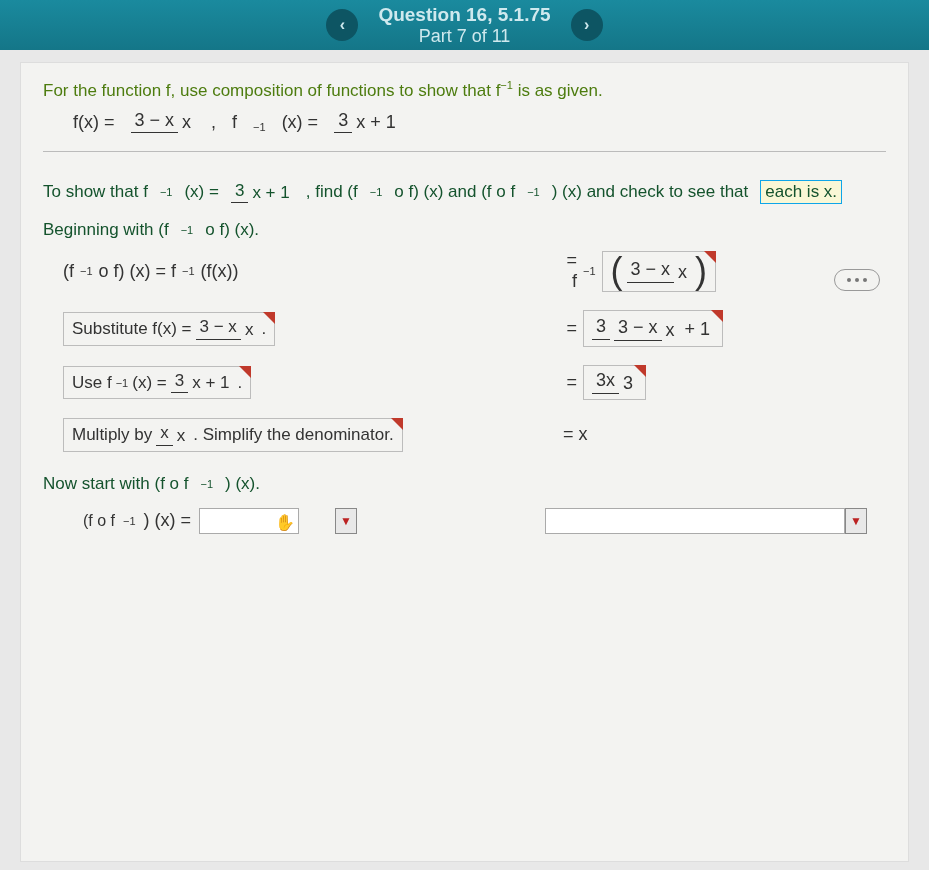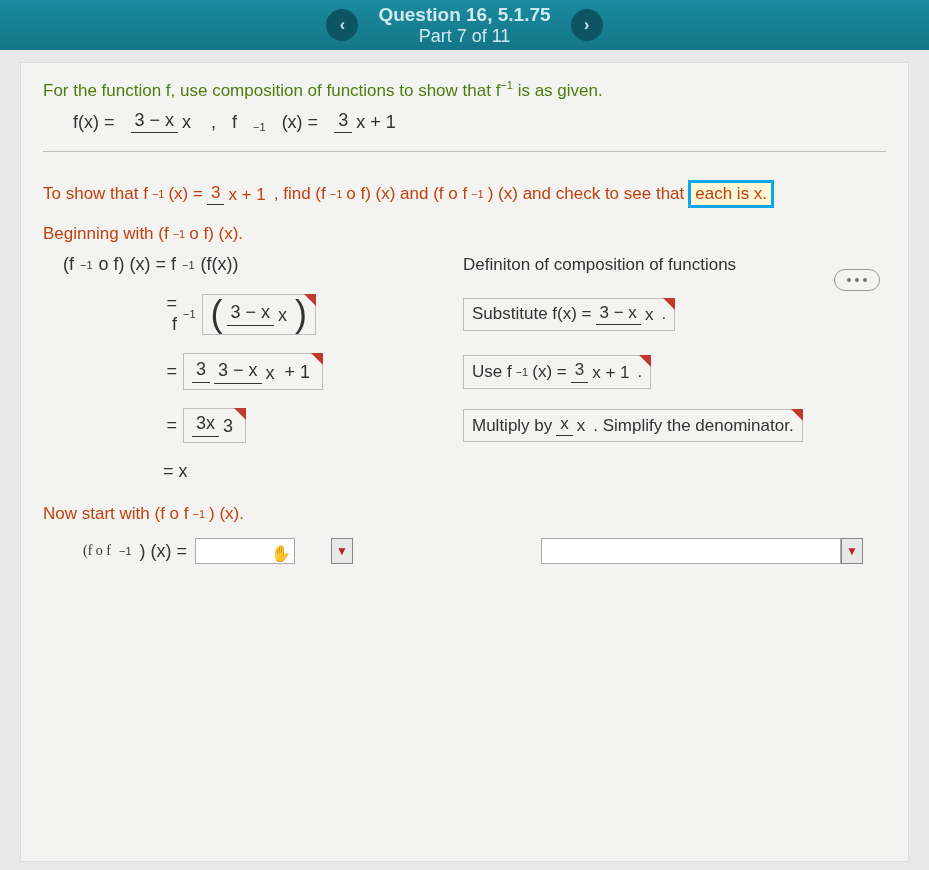--- a/index.html
+++ b/index.html
@@ -52,22 +52,22 @@
   .frac .den { padding:2px 4px 0 4px; white-space:nowrap;}
   hr.sep { border:none; border-top:1px solid #bbb; margin:10px 0 28px 0; }
   .dots-badge {
     position:absolute; right:28px; top:206px;
     width:46px; height:22px; border:1px solid #999;
     border-radius:11px; background:#f3f3f1;
     display:flex; align-items:center; justify-content:center; gap:4px;
     cursor:pointer;
   }
   .dots-badge span{width:4px;height:4px;background:#777;border-radius:50%;}
-  .line { font-size:17px; color:#c2410c; margin:6px 0; display:flex; align-items:center; flex-wrap:wrap; gap:4px;}
-  .hl-each { background:#f9f7d6; padding:1px 4px; border:3px solid #0ea5e9;}
+  .line { font-size:17px; color:#14532d; margin:6px 0; display:flex; align-items:center; flex-wrap:wrap; gap:12px;}
+  .hl-each { background:#f9f7d6; padding:1px 4px; border:1px solid #0ea5e9;}
   .steps { display:grid; grid-template-columns: 340px 1fr; column-gap:60px; row-gap:18px; margin-top:10px; margin-left:20px; align-items:center;}
   .lhs { font-size:18px; display:flex; align-items:center; gap:6px;}
   .rhs { font-size:17px; display:flex; align-items:center; gap:4px; flex-wrap:wrap;}
   .boxed { border:1px solid #bcbcbc; padding:5px 8px; display:inline-flex; align-items:center; gap:4px; background:#f3f3f1; position:relative;}
   .red-tri { position:absolute; top:-1px; right:-1px; width:0;height:0; border-left:12px solid transparent; border-top:12px solid #c0392b;}
   .bigparen { font-size:36px; line-height:0.8; }
   .eqmark { width:14px; text-align:right;}
   .input-box {
     display:inline-block; width:100px; height:26px;
     border:1px solid #aaa; background:#fff;
@@ -157,23 +157,20 @@
 
   <div class="steps">
 
     <div class="lhs">
       <span>(f</span>
         <span class="supm1">−1</span>
         <span>o f) (x) = f</span>
         <span class="supm1">−1</span>
         <span>(f(x))</span>
     </div>
-    <div class="rhs">
-      <span>Definiton of composition of functions</span>
-    </div>
 
     <div class="lhs indent1">
       <span class="eqmark">= f</span>
         <span class="supm1">−1</span>
       <span class="boxed">
         <span class="bigparen">(</span>
         <span class="frac">
           <span class="num">3 − x</span>
           <span class="den">x</span>
         </span>
@@ -250,21 +247,21 @@
     </div>
   </div>
 
   <div class="line" style="margin-top:22px;">
     <span>Now start with (f o f</span>
       <span class="supm1">−1</span>
       <span>) (x).</span>
   </div>
 
   <div class="question-row">
-    <span style="font-size:14px;font-family:Liberation Serif, serif;">(f o f</span>
+    <span style="font-size:16px;">(f o f</span>
       <span class="supm1">−1</span>
       <span style="font-size:18px;">) (x) =</span>
     <span class="input-box"></span>
     <span class="cursor-hand">✋</span>
     <span class="dropdown-btn">▼</span>
 
     <span class="rhs-dropdown">
       <span class="long-input"></span>
       <span class="dropdown-btn">▼</span>
     </span>

